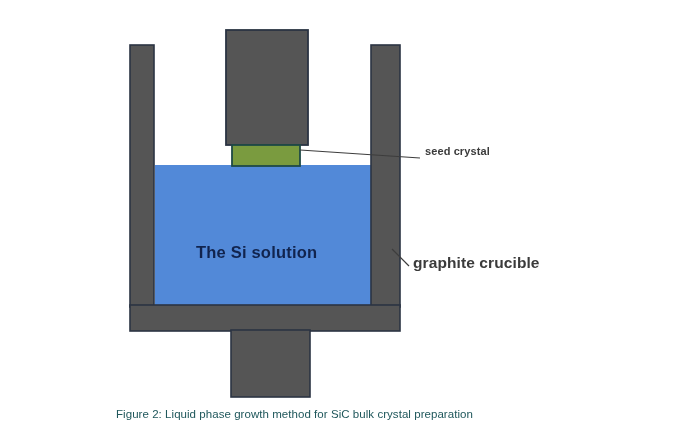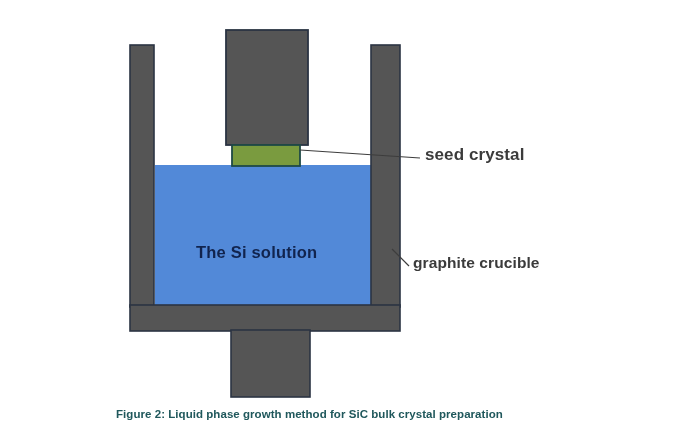--- a/index.html
+++ b/index.html
@@ -33,21 +33,21 @@
   }
   .lbl {
     position: absolute;
     font-weight: bold;
     white-space: nowrap;
     line-height: 1;
   }
   #label-seed-crystal {
     left: 425px;
     top: 146px;
-    font-size: 17px;
+    font-size: 11px;
     color: #3b3b3b;
     letter-spacing: 0.1px;
   }
   #label-graphite-crucible {
     left: 413px;
     top: 255px;
     font-size: 15.5px;
     color: #3b3b3b;
     letter-spacing: 0.1px;
   }
@@ -56,21 +56,21 @@
     top: 244px;
     font-size: 16.5px;
     color: #11244e;
     letter-spacing: 0.2px;
   }
   #figure-caption {
     position: absolute;
     left: 116px;
     top: 408px;
     font-size: 11.5px;
-    font-weight: bold;
+    font-weight: normal;
     color: #20585c;
     letter-spacing: 0.05px;
     white-space: nowrap;
   }
 </style>
 </head>
 <body>
 
 <div id="figure-root">
 

